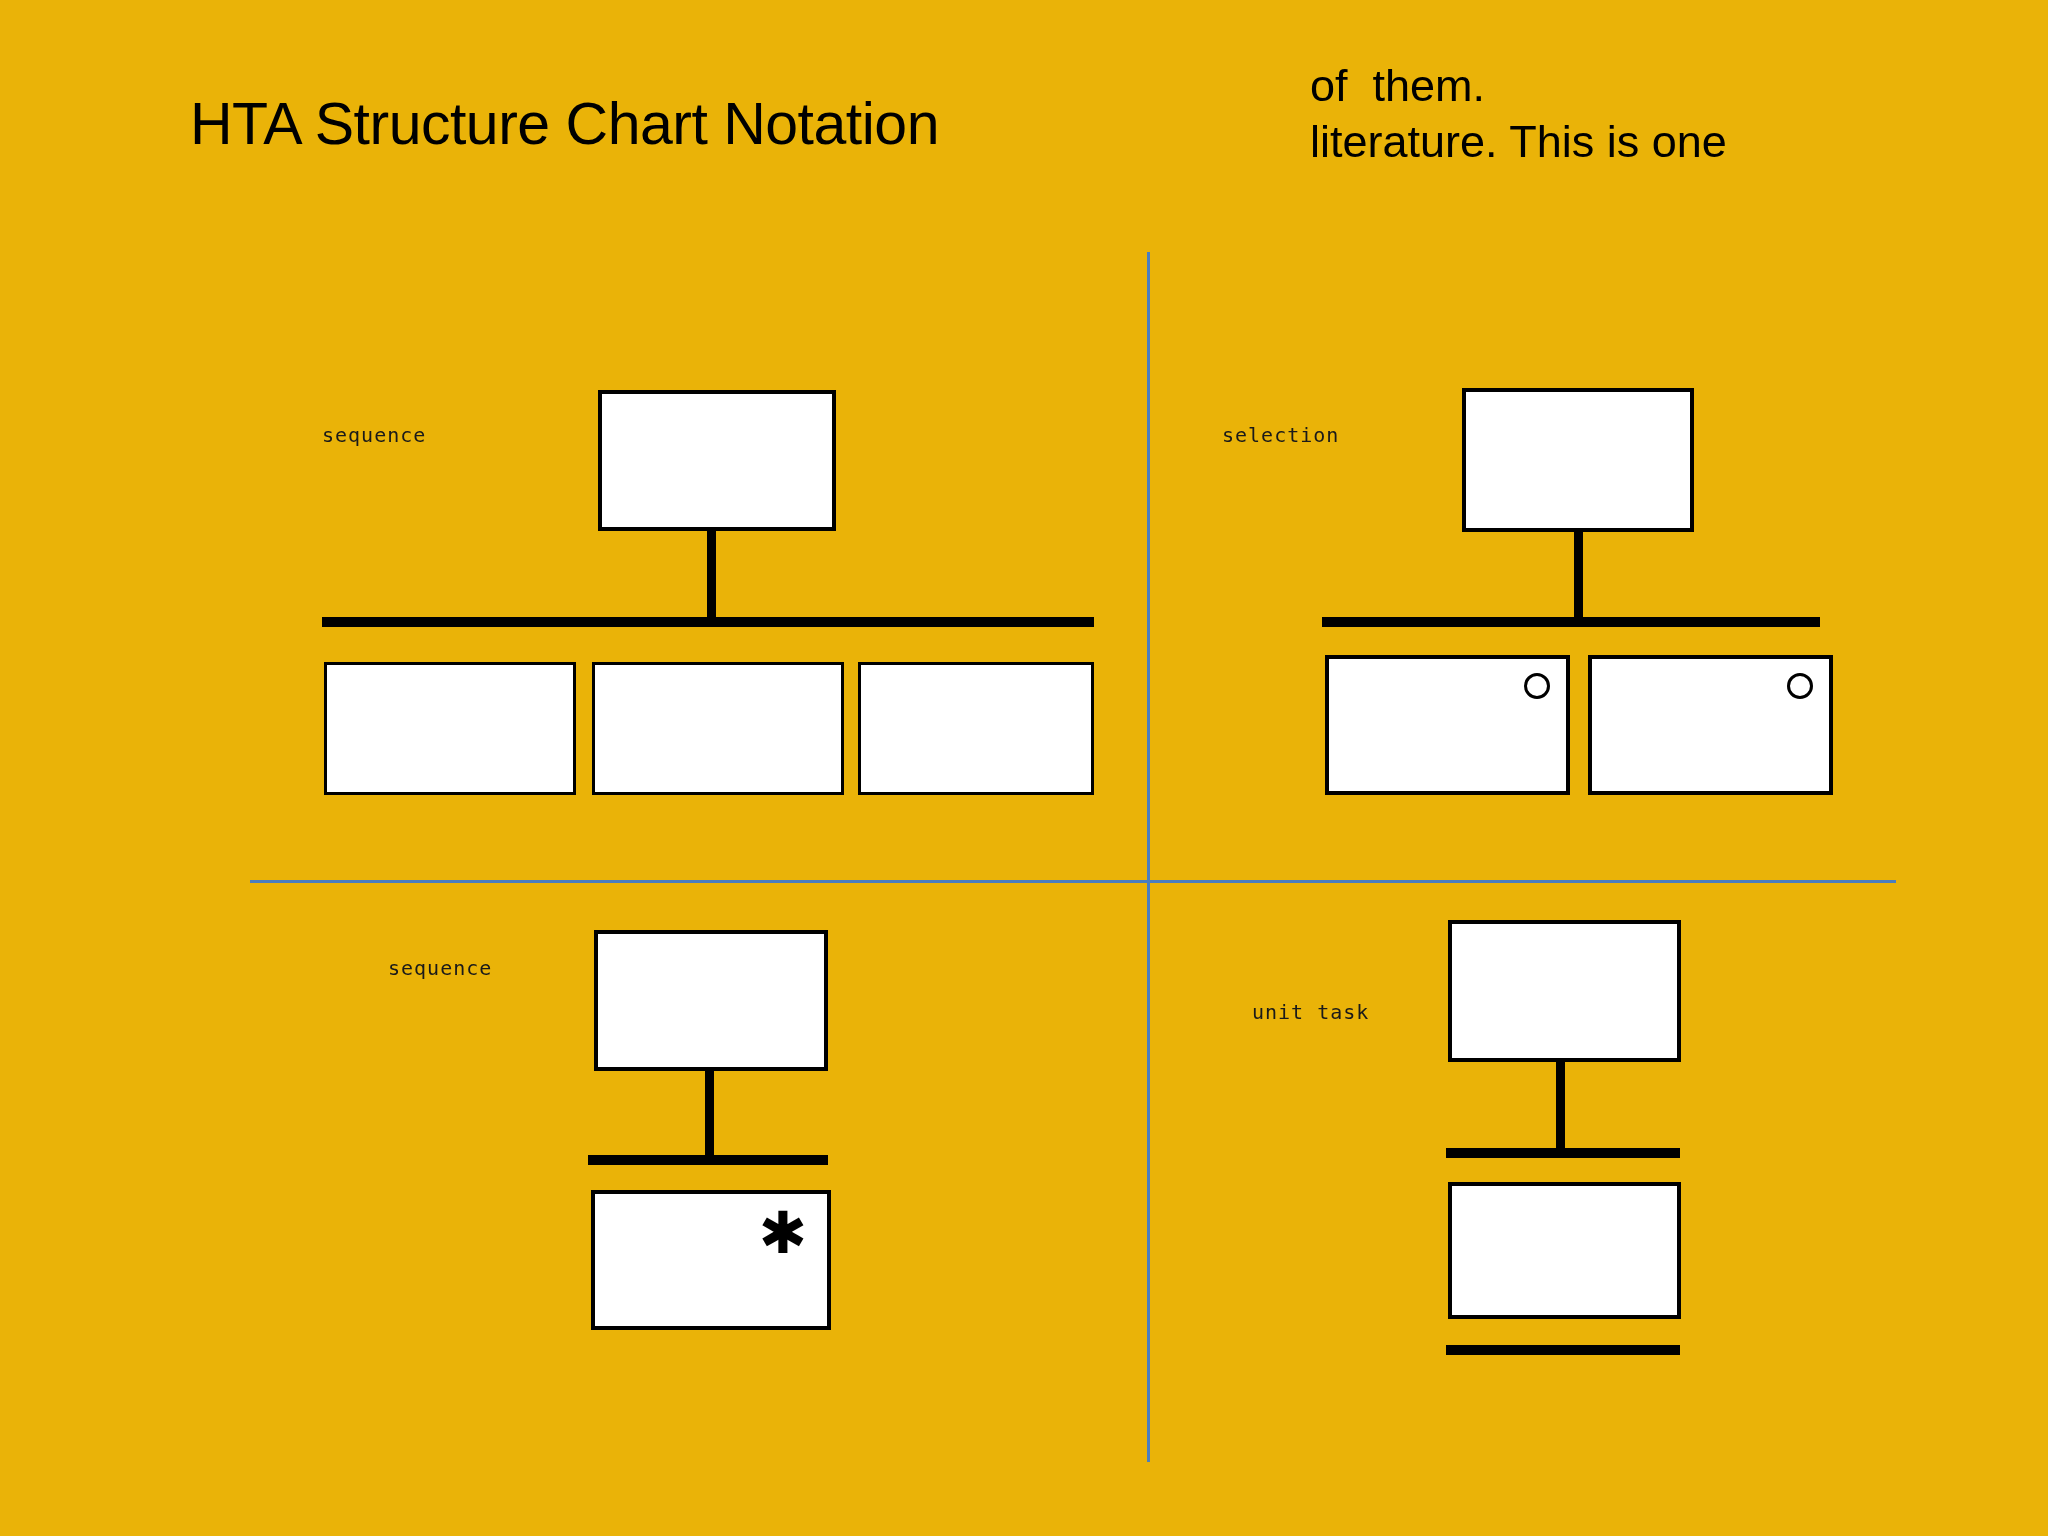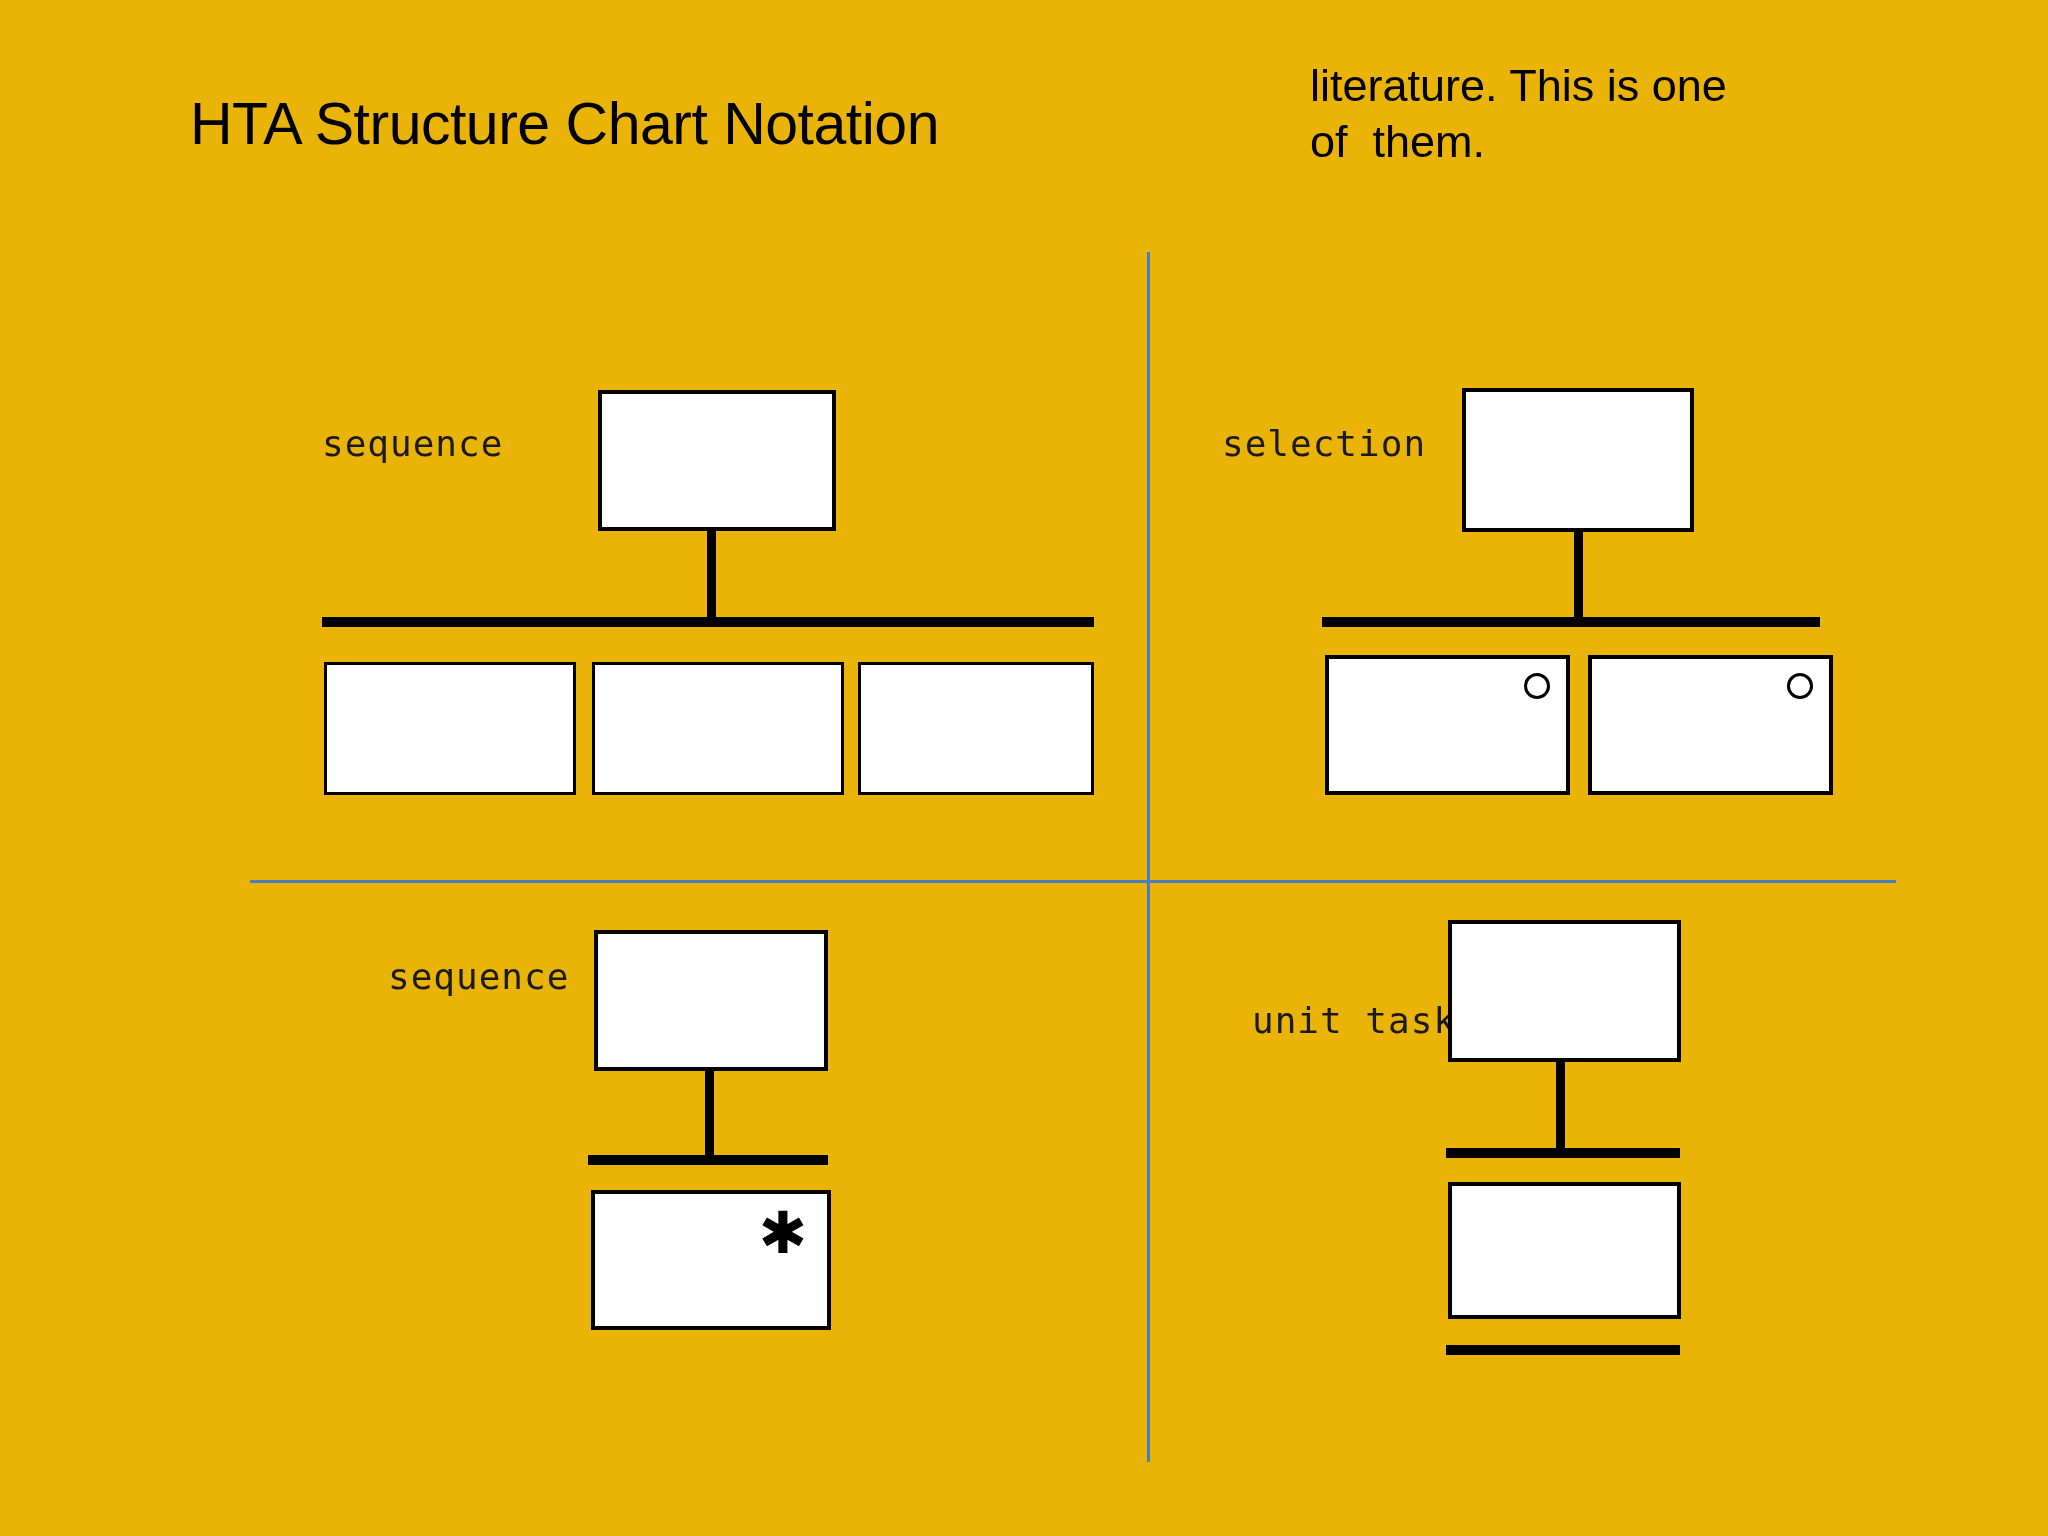--- a/index.html
+++ b/index.html
@@ -58,21 +58,21 @@
     height: 3px;
     background: #4a7ec0;
   }
 
   
   .quadrant { position: absolute; }
 
   .q-label {
     position: absolute;
     font-family: "DejaVu Sans Mono", "Liberation Mono", monospace;
-    font-size: 36px;
+    font-size: 20px;
     letter-spacing: 1px;
     color: #1a1a1a;
     white-space: nowrap;
   }
 
   .node-box {
     position: absolute;
     box-sizing: border-box;
     border: 4px solid #000000;
     background: #ffffff;
@@ -110,22 +110,22 @@
   }
 </style>
 </head>
 <body>
 
 <div id="slide">
 
   <div class="slide-title">HTA Structure Chart Notation</div>
 
   <div class="note-block">
+    <div class="note-line">of  them.</div>
     <div class="note-line">literature. This is one</div>
-    <div class="note-line">of  them.</div>
   </div>
 
   <div class="divider-v"></div>
   <div class="divider-h"></div>
 
   <div class="quadrant">
     <div class="q-label" style="left:322px; top:423px;">sequence</div>
 
     <div class="node-box" style="left:598px; top:390px; width:238px; height:141px;"></div>
     <div class="connector-v" style="left:707px; top:530px; height:90px;"></div>

